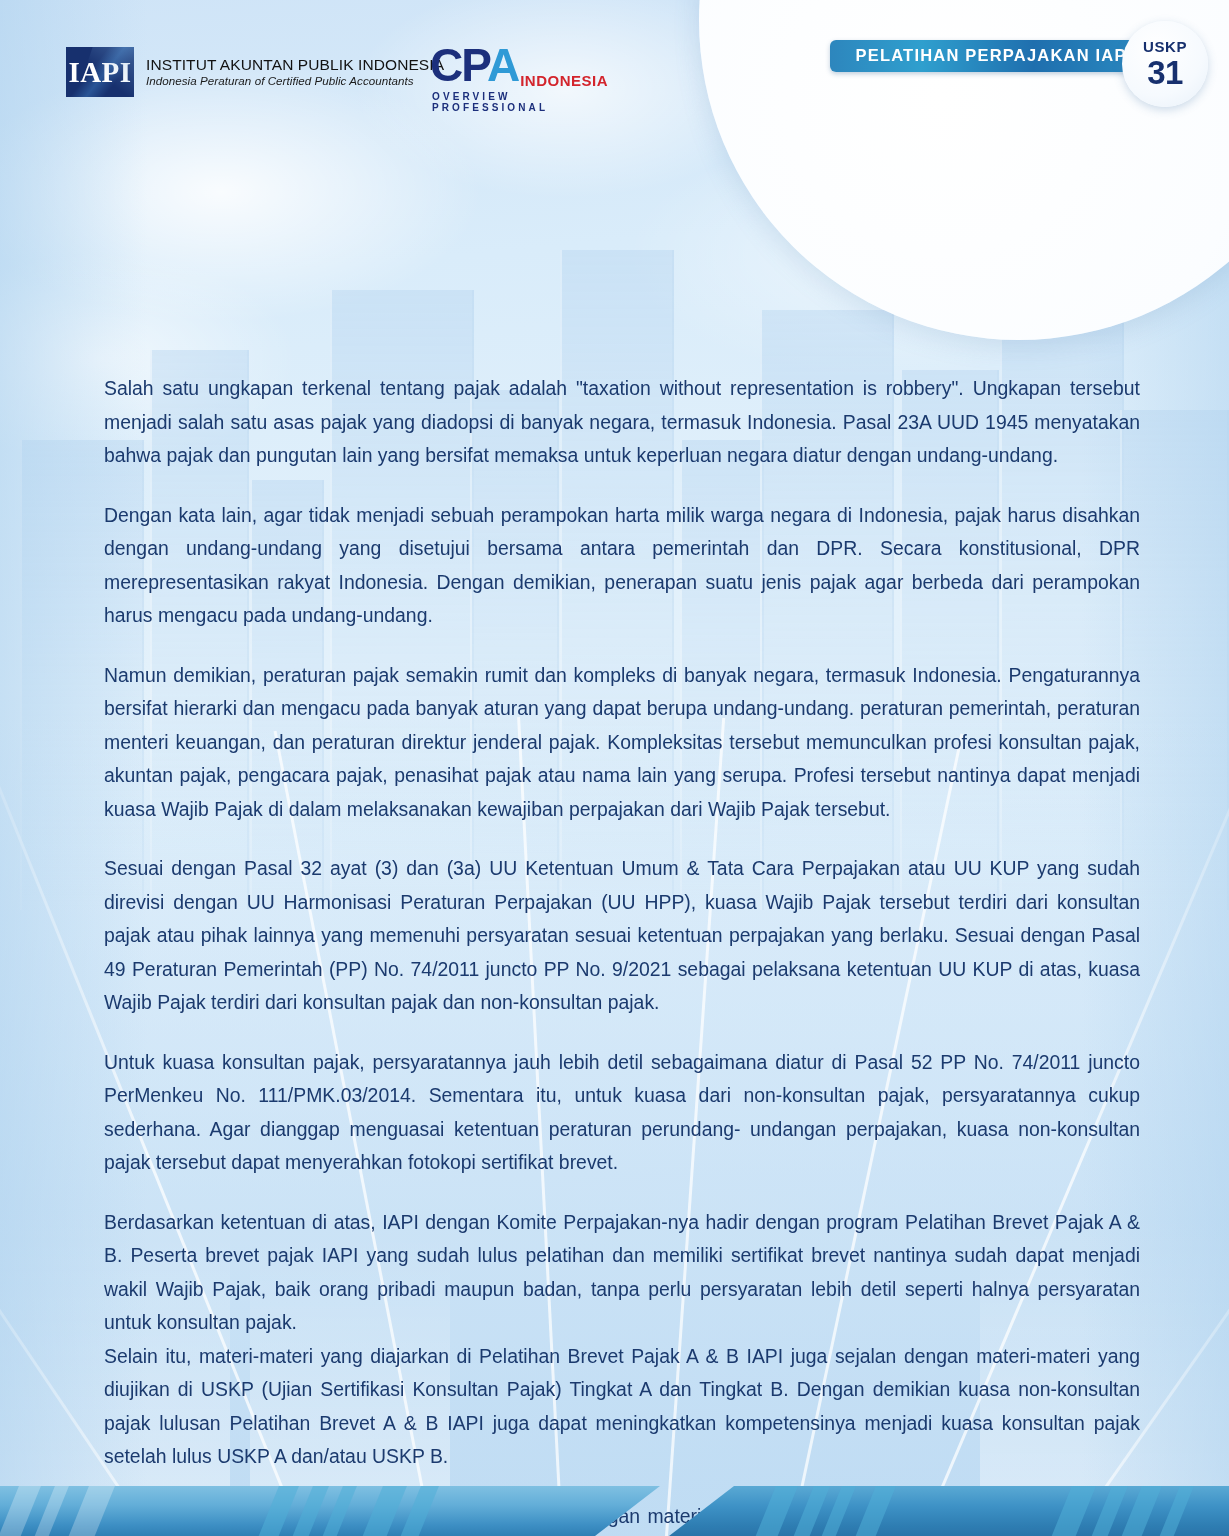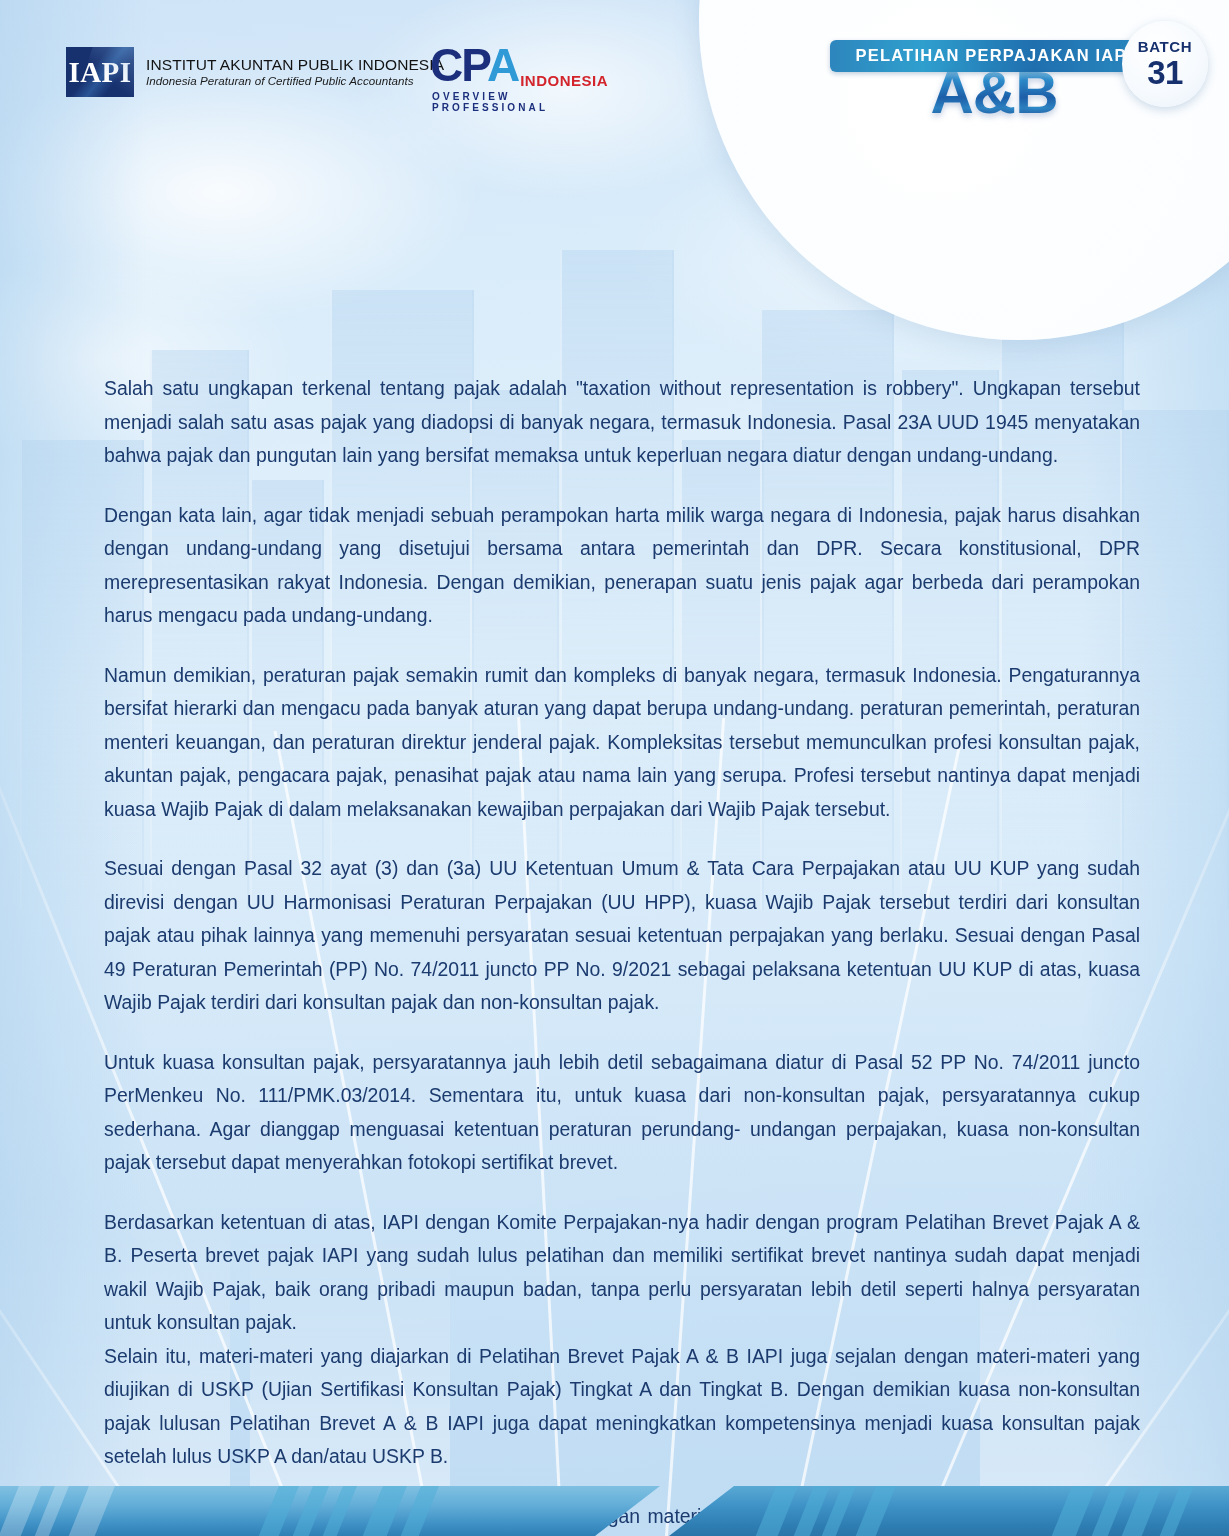--- a/index.html
+++ b/index.html
@@ -367,25 +367,24 @@
       <span class="cpa-c">C</span>
       <span class="cpa-p">P</span>
       <span class="cpa-a">A</span>
       <span class="cpa-ind">INDONESIA</span>
     </div>
     <div class="cpa-tag">OVERVIEW PROFESSIONAL</div>
   </div>
 
   <div class="brevet">
     <div class="brevet-ribbon">PELATIHAN PERPAJAKAN IAPI</div>
-    <div class="brevet-sub">A&amp;B</div>
   </div>
 
   <div class="batch-badge">
-    <div class="batch-label">BATCH</div>
+    <div class="batch-label">USKP</div>
     <div class="batch-num">31</div>
   </div>
 
 
   <div class="body-copy">
     <p>Salah satu ungkapan terkenal tentang pajak adalah "taxation without representation is robbery". Ungkapan tersebut menjadi salah satu asas pajak yang diadopsi di banyak negara, termasuk Indonesia. Pasal 23A UUD 1945 menyatakan bahwa pajak dan pungutan lain yang bersifat memaksa untuk keperluan negara diatur dengan undang-undang.</p>
     <p>Dengan kata lain, agar tidak menjadi sebuah perampokan harta milik warga negara di Indonesia, pajak harus disahkan dengan undang-undang yang disetujui bersama antara pemerintah dan DPR. Secara konstitusional, DPR merepresentasikan rakyat Indonesia. Dengan demikian, penerapan suatu jenis pajak agar berbeda dari perampokan harus mengacu pada undang-undang.</p>
     <p>Namun demikian, peraturan pajak semakin rumit dan kompleks di banyak negara, termasuk Indonesia. Pengaturannya bersifat hierarki dan mengacu pada banyak aturan yang dapat berupa undang-undang. peraturan pemerintah, peraturan menteri keuangan, dan peraturan direktur jenderal pajak. Kompleksitas tersebut memunculkan profesi konsultan pajak, akuntan pajak, pengacara pajak, penasihat pajak atau nama lain yang serupa. Profesi tersebut nantinya dapat menjadi kuasa Wajib Pajak di dalam melaksanakan kewajiban perpajakan dari Wajib Pajak tersebut.</p>
     <p>Sesuai dengan Pasal 32 ayat (3) dan (3a) UU Ketentuan Umum &amp; Tata Cara Perpajakan atau UU KUP yang sudah direvisi dengan UU Harmonisasi Peraturan Perpajakan (UU HPP), kuasa Wajib Pajak tersebut terdiri dari konsultan pajak atau pihak lainnya yang memenuhi persyaratan sesuai ketentuan perpajakan yang berlaku. Sesuai dengan Pasal 49 Peraturan Pemerintah (PP) No. 74/2011 juncto PP No. 9/2021 sebagai pelaksana ketentuan UU KUP di atas, kuasa Wajib Pajak terdiri dari konsultan pajak dan non-konsultan pajak.</p>
     <p>Untuk kuasa konsultan pajak, persyaratannya jauh lebih detil sebagaimana diatur di Pasal 52 PP No. 74/2011 juncto PerMenkeu No. 111/PMK.03/2014. Sementara itu, untuk kuasa dari non-konsultan pajak, persyaratannya cukup sederhana. Agar dianggap menguasai ketentuan peraturan perundang- undangan perpajakan, kuasa non-konsultan pajak tersebut dapat menyerahkan fotokopi sertifikat brevet.</p>

